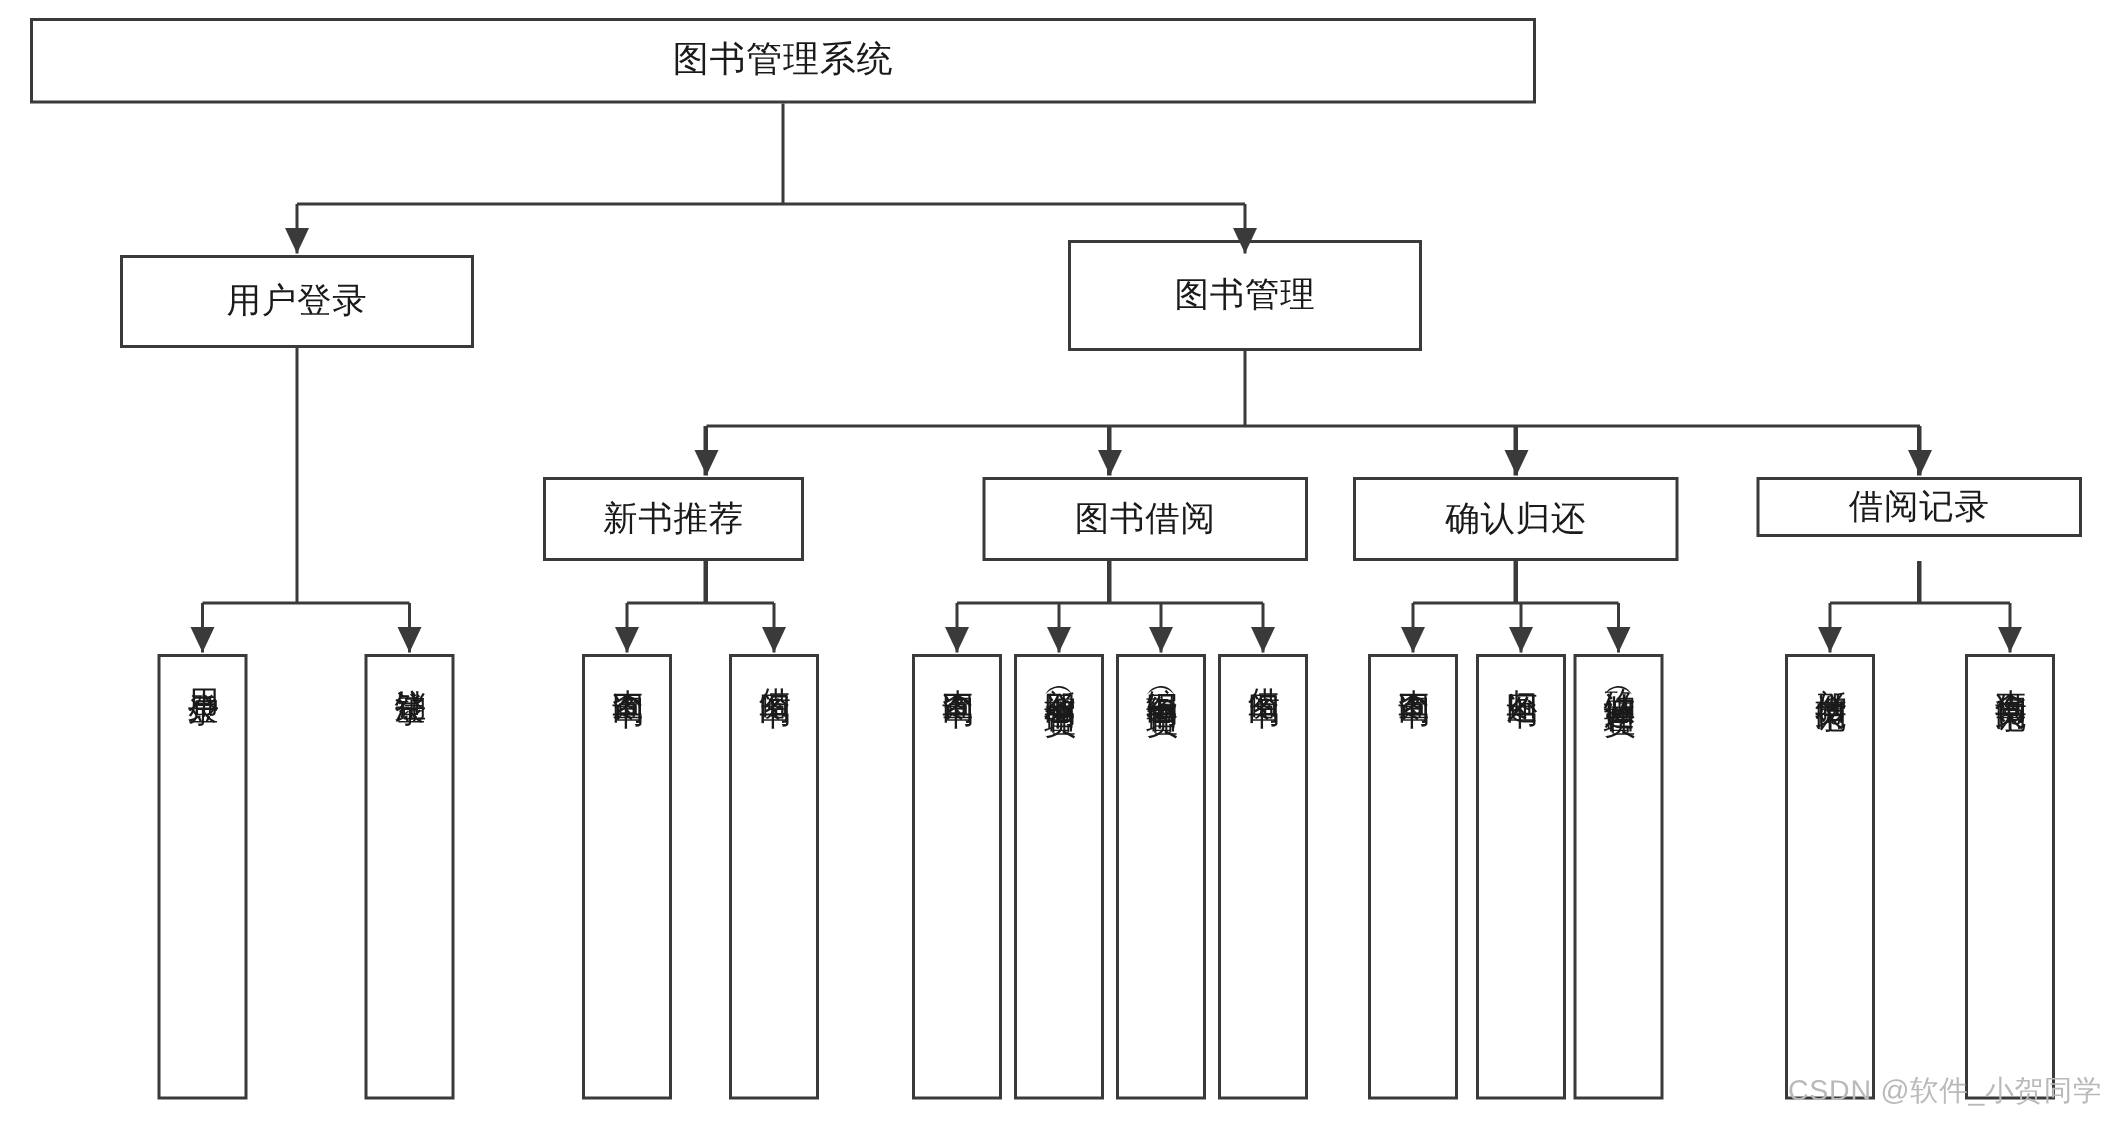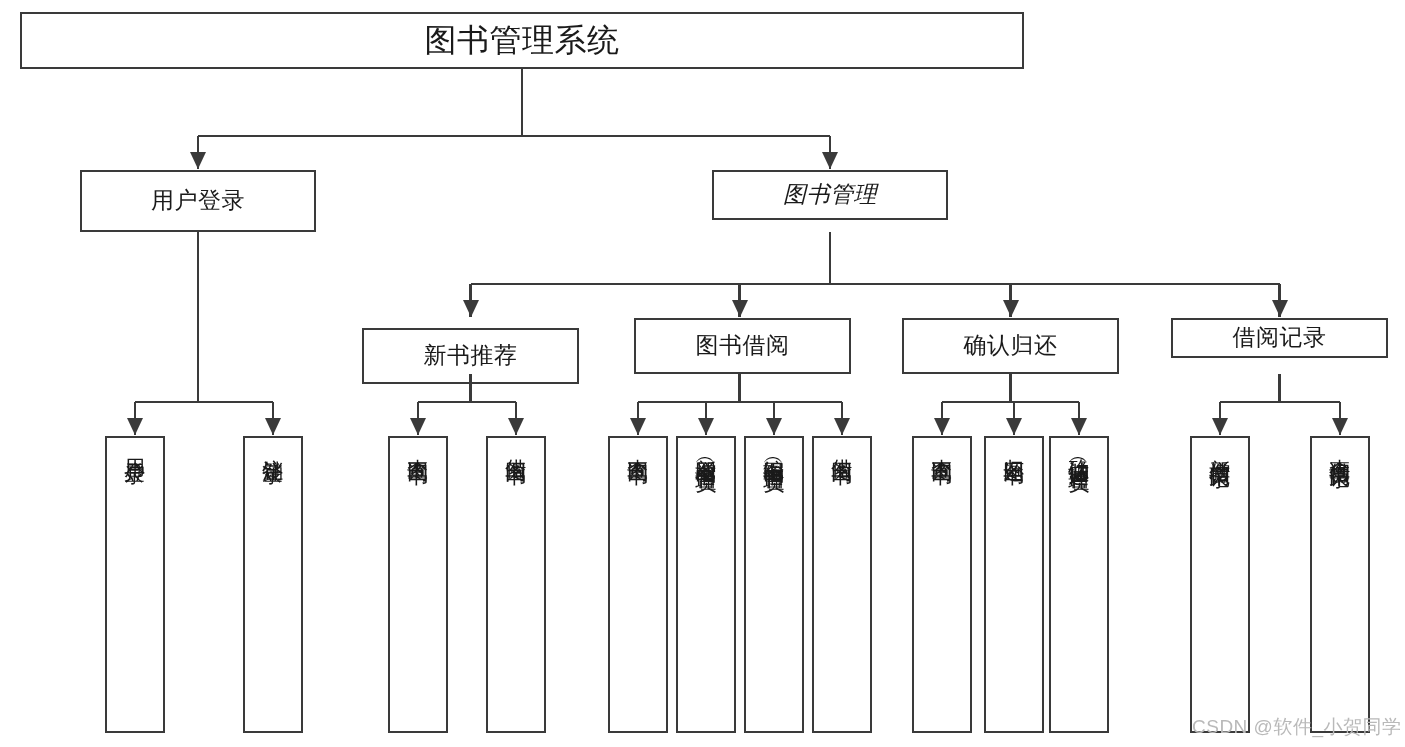--- a/index.html
+++ b/index.html
@@ -30,21 +30,21 @@
     justify-content: center;
     text-align: center;
   }
   .node.h-label {
     font-size: 23px;
     letter-spacing: 0.5px;
     line-height: 1.1;
     color: #1a1a1a;
   }
   .node.root {
-    font-size: 32px;
+    font-size: 24px;
   }
   
   .node.v {
     border-width: 2.5px;
     align-items: flex-start;
     justify-content: center;
     padding-top: 4px;
   }
   .node.v .vtext {
     writing-mode: vertical-rl;
@@ -86,27 +86,27 @@
 
 <div id="canvas">
 
   <div id="nodes-layer">
       <div class="node h-label root" style="left: 20px; top: 12px; width: 1004px; height: 57px;">
         <span>图书管理系统</span>
       </div>
       <div class="node h-label" style="left: 80px; top: 170px; width: 236px; height: 62px;">
         <span>用户登录</span>
       </div>
-      <div class="node h-label" style="left: 712px; top: 170px; width: 236px; height: 50px; font-style: italic;">
+      <div class="node h-label" style="left: 712px; top: 160px; width: 236px; height: 74px;">
         <span>图书管理</span>
       </div>
-      <div class="node h-label" style="left: 362px; top: 328px; width: 217px; height: 56px;">
+      <div class="node h-label" style="left: 362px; top: 318px; width: 174px; height: 56px;">
         <span>新书推荐</span>
       </div>
-      <div class="node h-label" style="left: 634px; top: 318px; width: 217px; height: 56px;">
+      <div class="node h-label" style="left: 655px; top: 318px; width: 217px; height: 56px;">
         <span>图书借阅</span>
       </div>
       <div class="node h-label" style="left: 902px; top: 318px; width: 217px; height: 56px;">
         <span>确认归还</span>
       </div>
       <div class="node h-label" style="left: 1171px; top: 318px; width: 217px; height: 40px;">
         <span>借阅记录</span>
       </div>
       <div class="node v" style="left: 105px; top: 436px; width: 60px; height: 297px;">
         <span class="vtext">用户登录</span>

